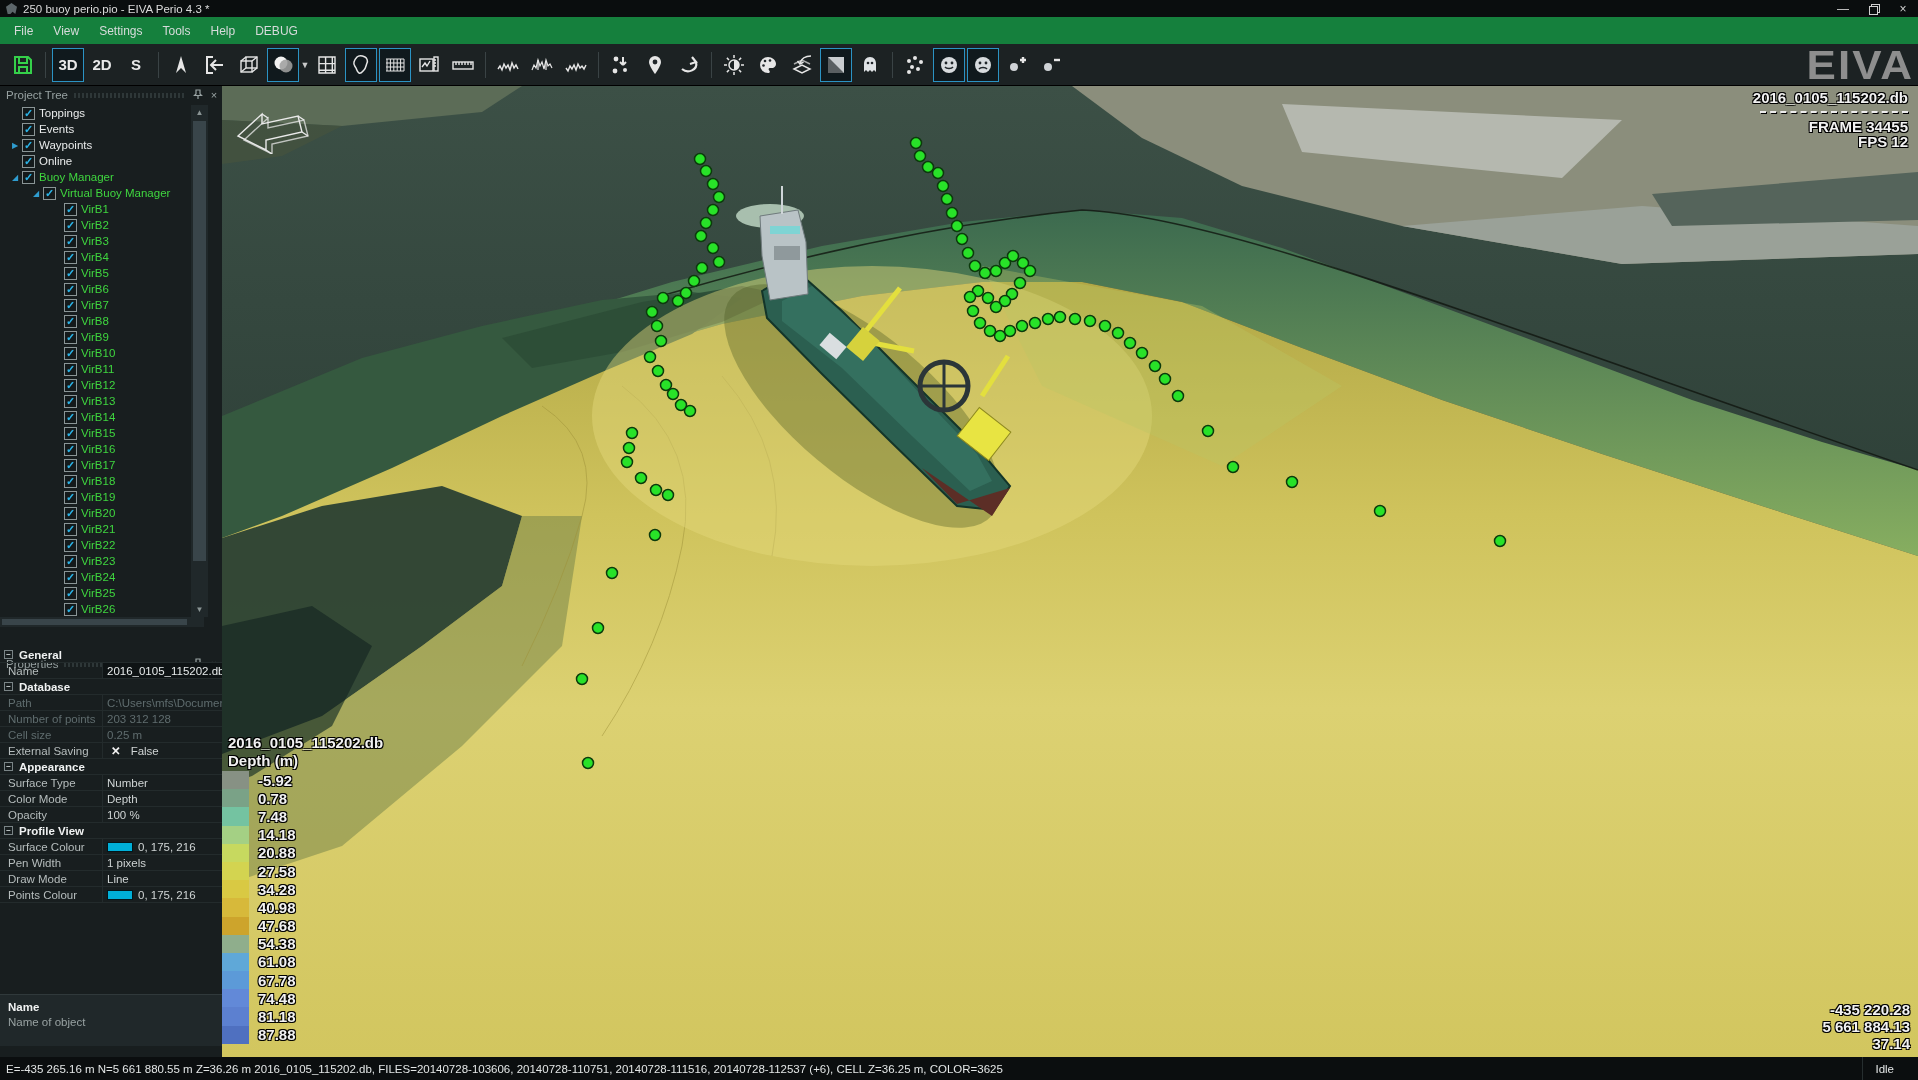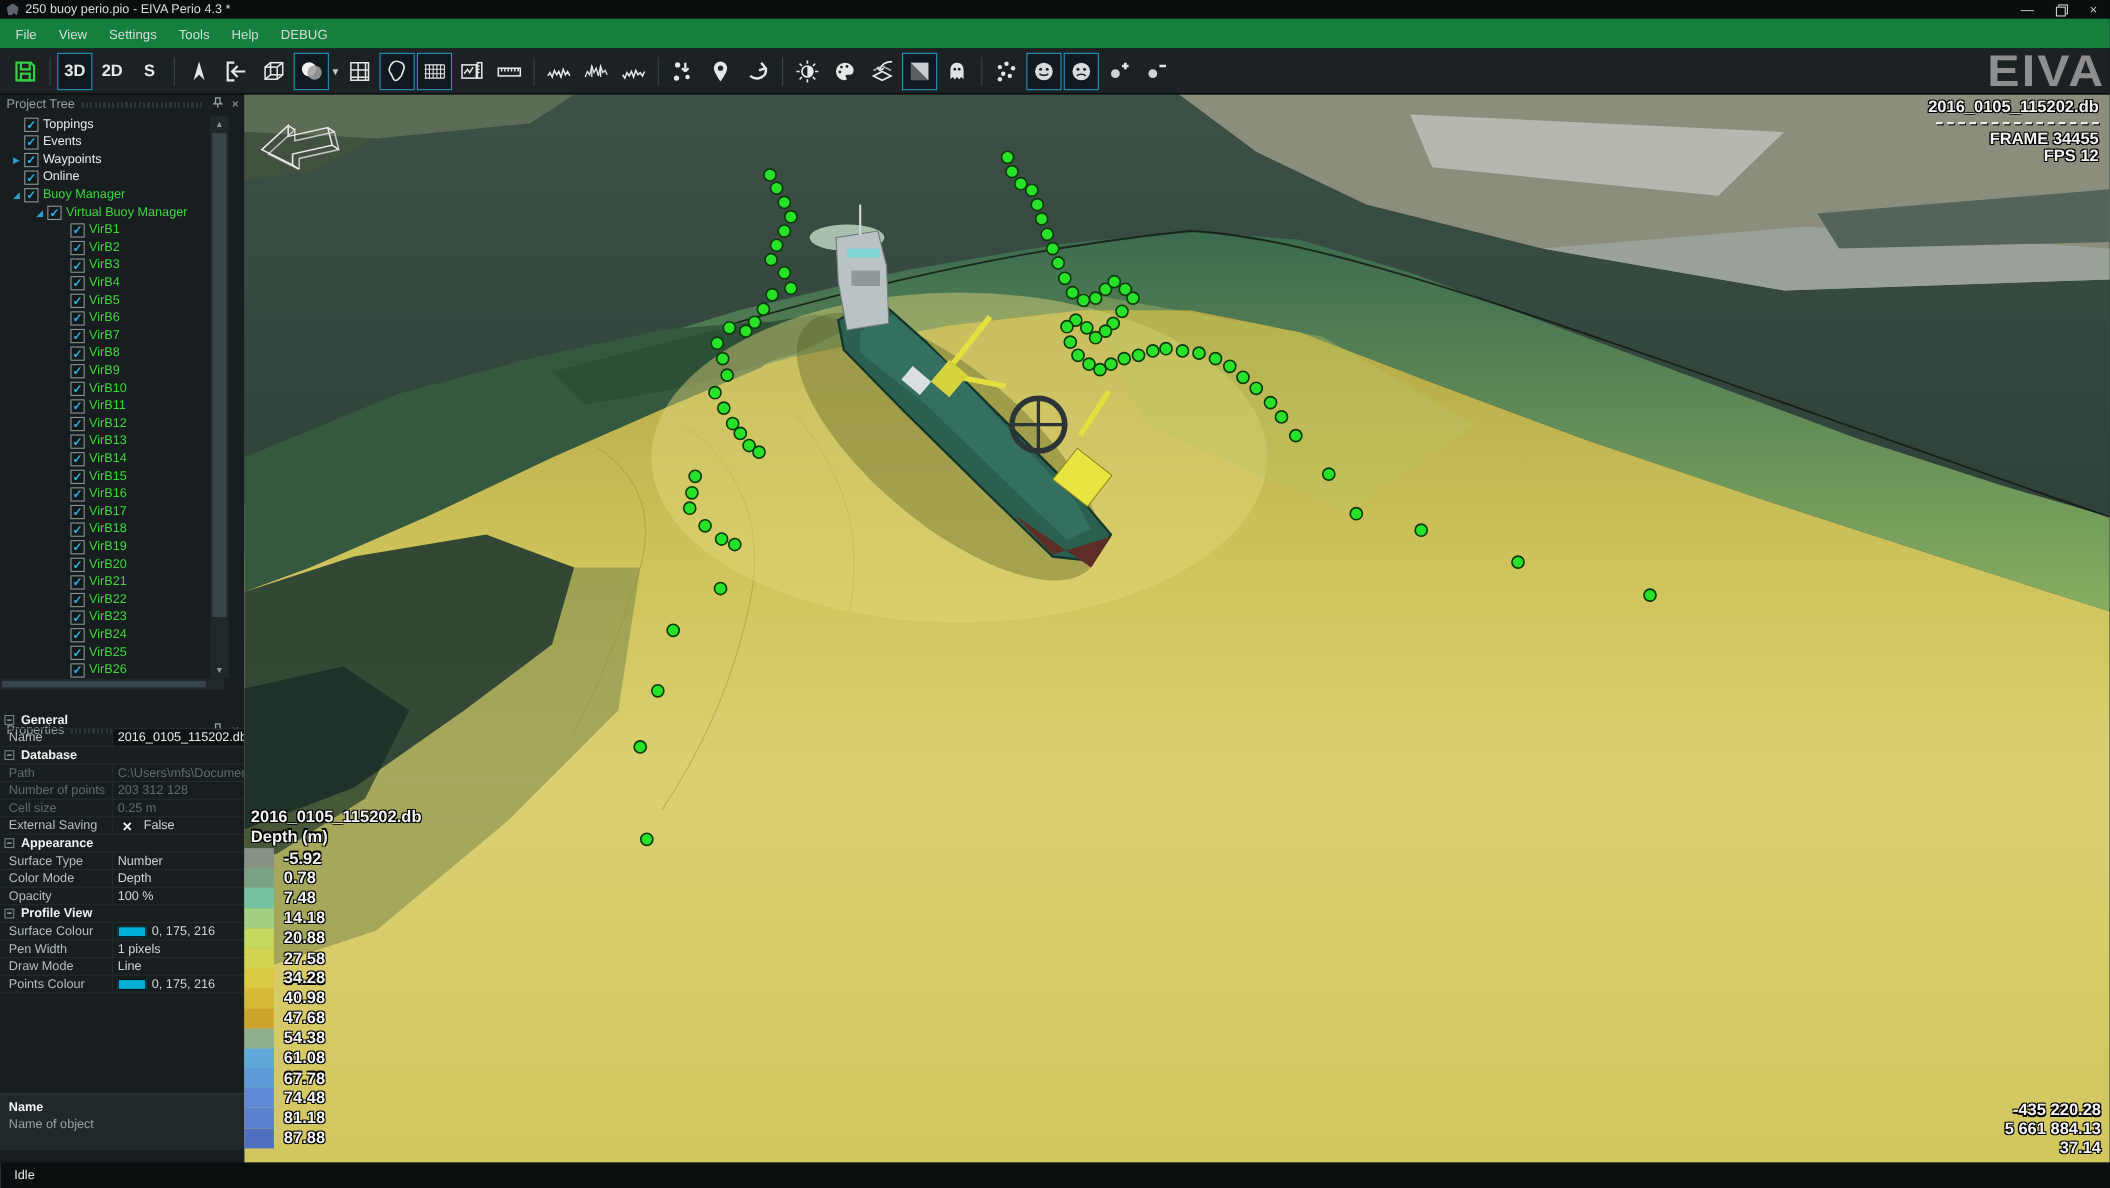--- a/index.html
+++ b/index.html
@@ -884,14 +884,15 @@
         </div>
         <div class="lg-row">
           <div class="lg-sw" style="background: rgb(79, 112, 192);"></div>
           <div class="lg-v">87.88</div>
         </div>
       </div>
   </div>
 </div>
 
 <div class="statusbar">
+  <div class="lt">E=-435 265.16 m N=5 661 880.55 m Z=36.26 m 2016_0105_115202.db, FILES=20140728-103606, 20140728-110751, 20140728-111516, 20140728-112537 (+6), CELL Z=36.25 m, COLOR=3625</div>
   <div class="rt">Idle</div>
 </div>
 
 </body></html>

